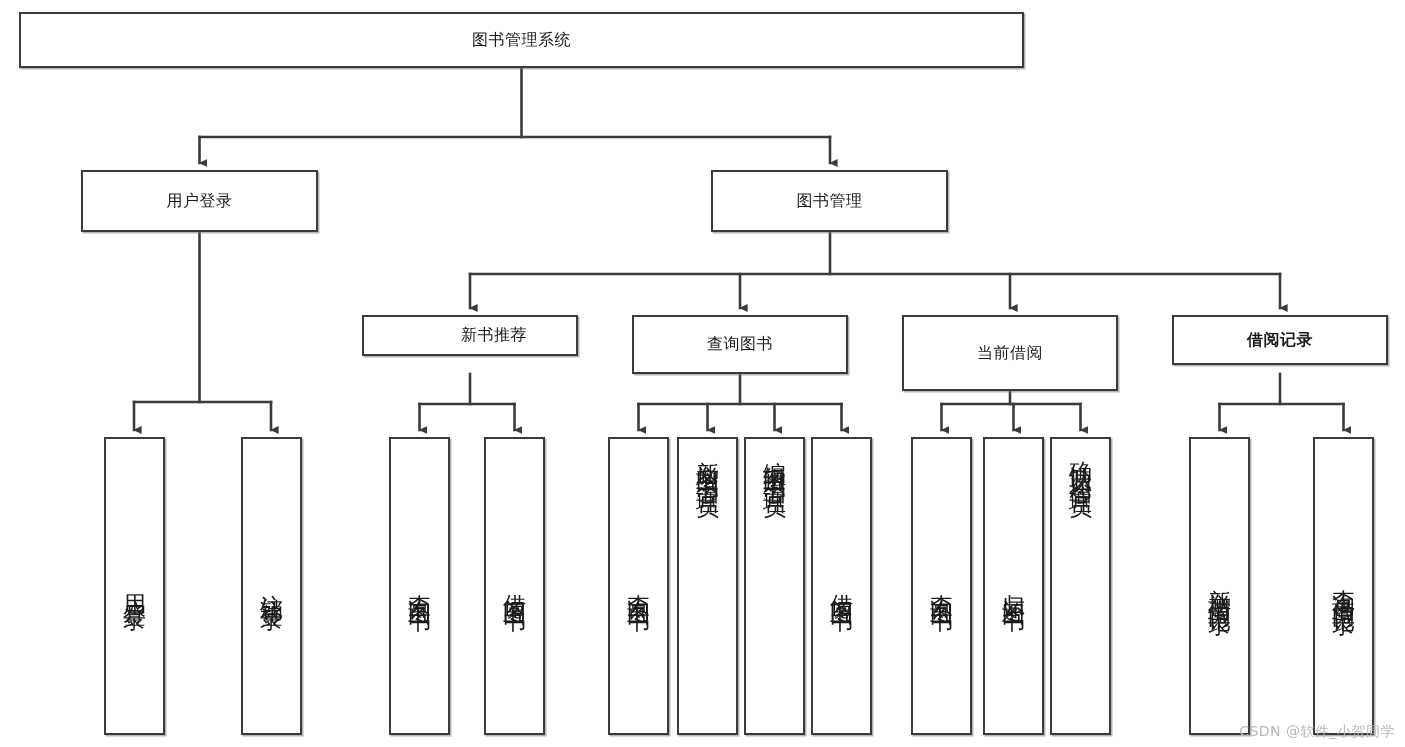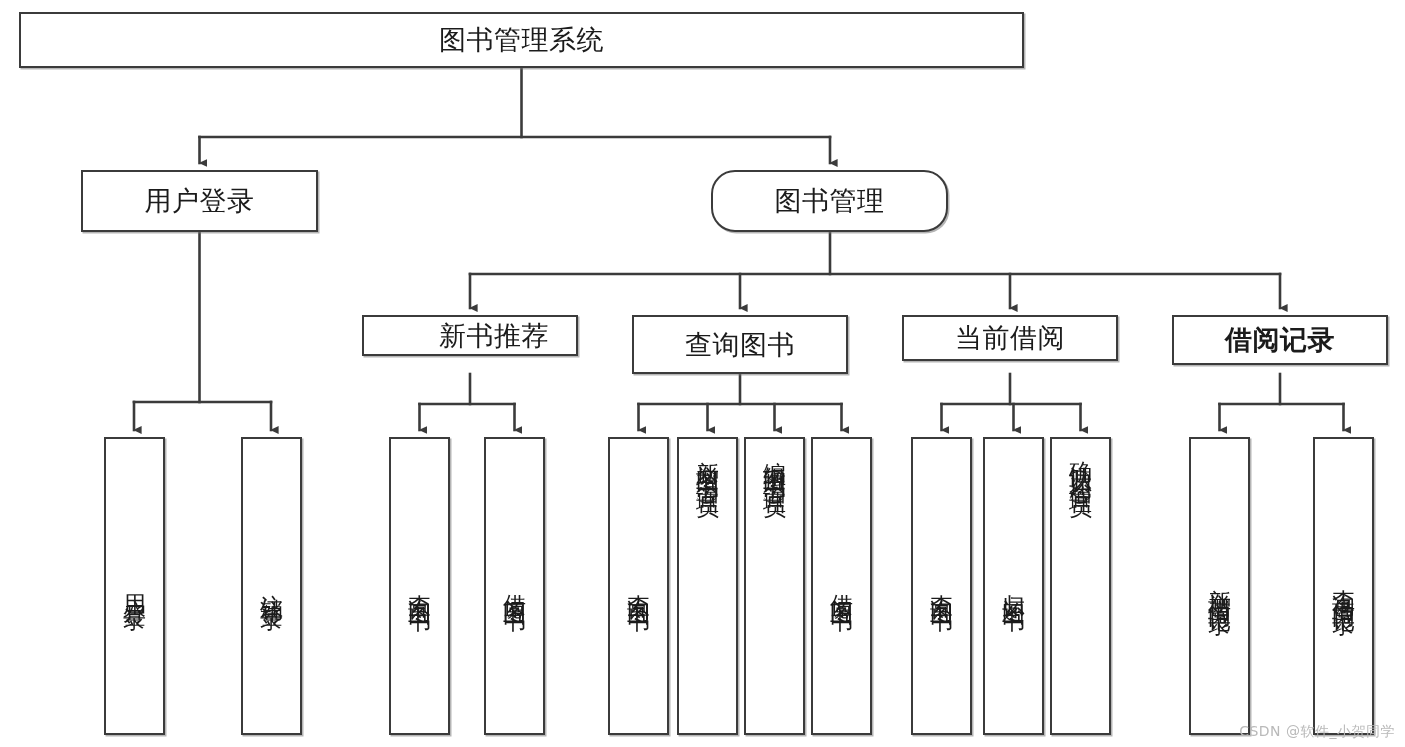--- a/index.html
+++ b/index.html
@@ -32,21 +32,21 @@
     background: #ffffff;
     border: 2px solid #3b3b3b;
     box-shadow: 1.5px 1.5px 0 rgba(120,120,120,0.55);
     display: flex;
     align-items: center;
     justify-content: center;
     overflow: hidden;
   }
   .node-label {
     color: #1b1b1b;
-    font-size: 27px;
+    font-size: 16px;
     line-height: 1.18;
     letter-spacing: 0.5px;
     white-space: nowrap;
     text-align: center;
   }
   
   .node-box.vertical {
     align-items: flex-start;
     justify-content: center;
   }
@@ -131,31 +131,31 @@
     </g>
   </svg>
 
   <div class="node-box" id="node-root" style="left: 19px; top: 12px; width: 1005px; height: 56px;">
     <span class="node-label">图书管理系统</span>
   </div>
 
   <div class="node-box" id="node-l2-0" style="left: 81px; top: 170px; width: 237px; height: 62px;">
     <span class="node-label">用户登录</span>
   </div>
-  <div class="node-box" id="node-l2-1" style="left: 711px; top: 170px; width: 237px; height: 62px; border-radius: 24px;">
+  <div class="node-box" id="node-l2-1" style="left: 711px; top: 170px; width: 237px; height: 62px;">
     <span class="node-label">图书管理</span>
   </div>
 
   <div class="node-box" id="node-l3-0" style="left: 362px; top: 315px; width: 216px; height: 41px; padding-left: 48px;">
     <span class="node-label">新书推荐</span>
   </div>
   <div class="node-box" id="node-l3-1" style="left: 632px; top: 315px; width: 216px; height: 59px;">
     <span class="node-label">查询图书</span>
   </div>
-  <div class="node-box" id="node-l3-2" style="left: 902px; top: 315px; width: 216px; height: 46px;">
+  <div class="node-box" id="node-l3-2" style="left: 902px; top: 315px; width: 216px; height: 76px;">
     <span class="node-label">当前借阅</span>
   </div>
   <div class="node-box" id="node-l3-3" style="left: 1172px; top: 315px; width: 216px; height: 50px; font-weight: bold;">
     <span class="node-label">借阅记录</span>
   </div>
 
   <div class="node-box vertical centered" id="node-leaf-0" style="left: 104px; top: 437px; width: 61px; height: 298px;">
     <span class="node-label">用户登录</span>
   </div>
   <div class="node-box vertical centered" id="node-leaf-1" style="left: 241px; top: 437px; width: 61px; height: 298px;">

